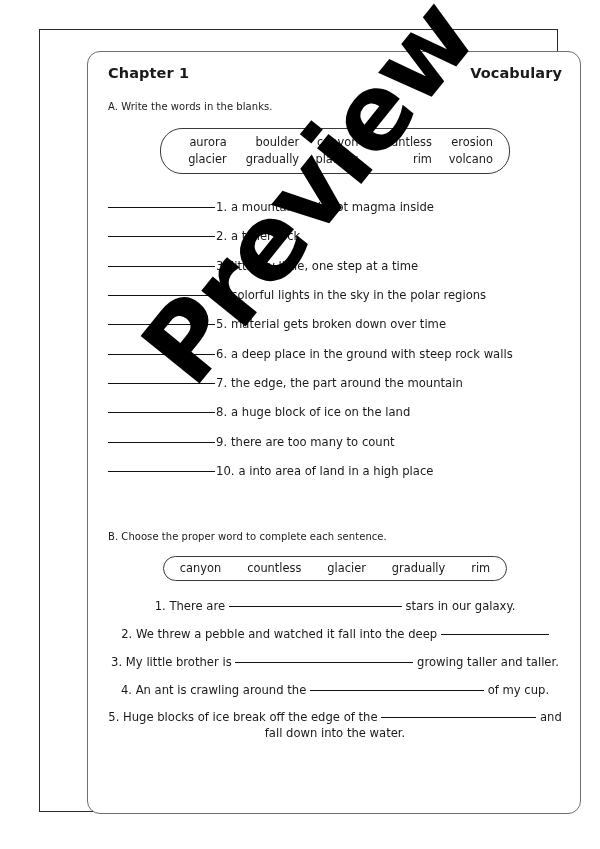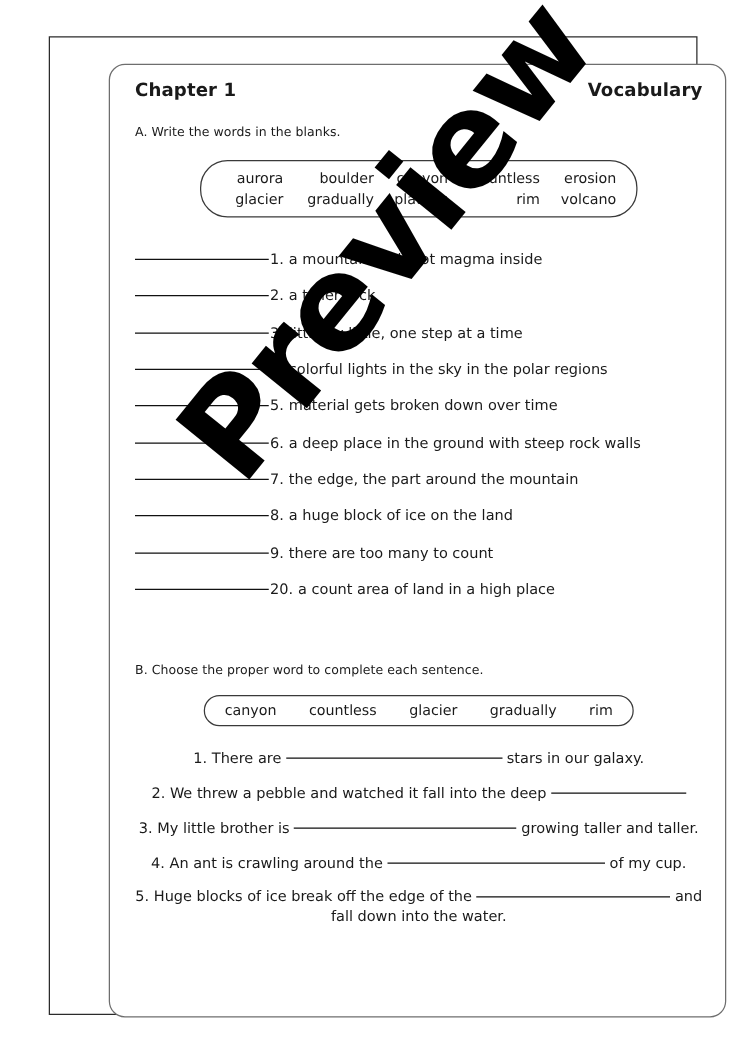--- a/index.html
+++ b/index.html
@@ -265,22 +265,22 @@
           <span class="defnum">8.</span>
           <span class="deftext">a huge block of ice on the land</span>
         </div>
         <div class="defrow">
           <span class="defblank"></span>
           <span class="defnum">9.</span>
           <span class="deftext">there are too many to count</span>
         </div>
         <div class="defrow">
           <span class="defblank"></span>
-          <span class="defnum">20.</span>
-          <span class="deftext">a count area of land in a high place</span>
+          <span class="defnum">10.</span>
+          <span class="deftext">a into area of land in a high place</span>
         </div>
       </div>
 
       <div class="directions" style="margin-top:38px; margin-bottom:0;">B. Choose the proper word to complete each sentence.</div>
 
       <div class="wordbank-wrap-b">
         <div class="wordbank-b">
           <span>canyon</span>
           <span>countless</span>
           <span>glacier</span>

